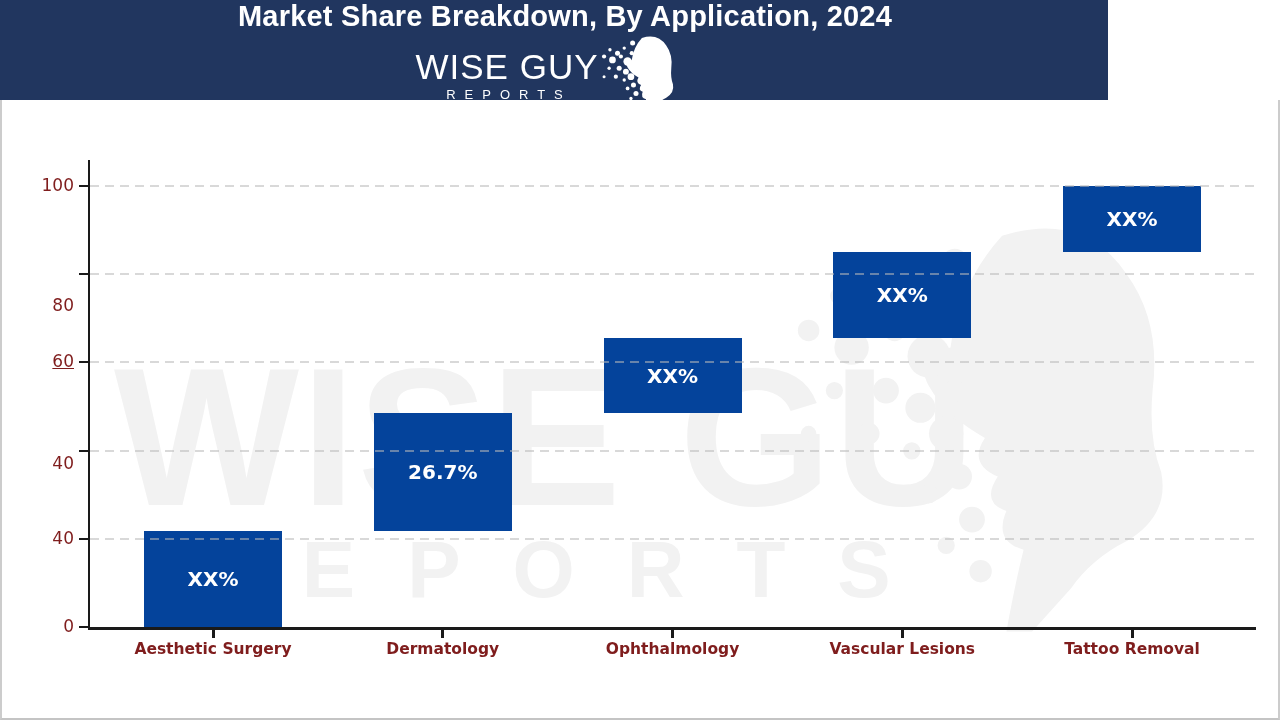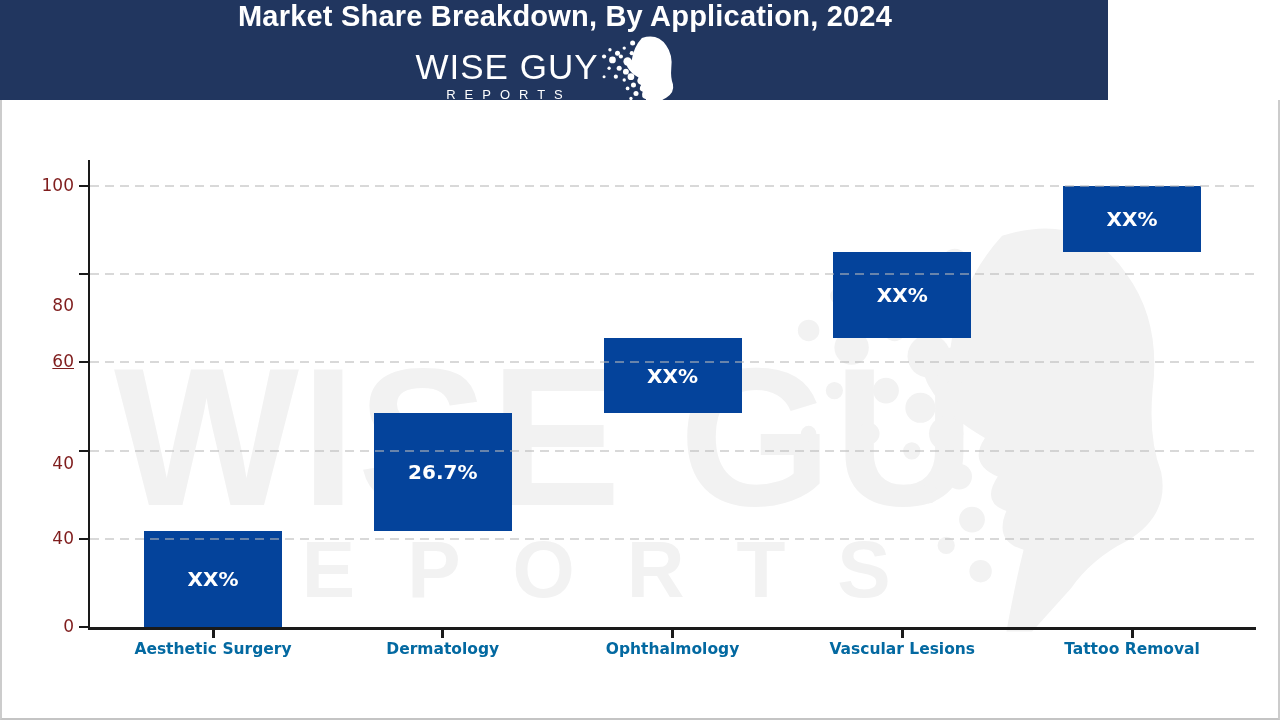--- a/index.html
+++ b/index.html
@@ -40,21 +40,21 @@
 
   .ytick-mark { position:absolute; width:9px; height:2px; background:#1a1a1a; left:77px; z-index:2; }
   .ytick-label { position:absolute; width:60px; text-align:right; left:12px; font-size:17px;
                  color:#7f1d1d; z-index:2; }
 
   .bar { position:absolute; background:#04439b; z-index:2; display:flex; align-items:center; justify-content:center; }
   .bar-label { color:#ffffff; font-weight:700; font-size:20px; font-family:"DejaVu Sans", sans-serif; }
 
   .xtick-mark { position:absolute; width:3px; height:8px; background:#1a1a1a; top:530px; z-index:2; }
   .xcat-label { position:absolute; top:540px; width:230px; text-align:center; font-size:15.5px;
-                font-weight:700; color:#0369a1; z-index:2; }
+                font-weight:700; color:#7f1d1d; z-index:2; }
 </style>
 </head>
 <body>
 
 <div class="stage">
 
   <div class="header">
     <div class="title">Market Share Breakdown, By Application, 2024</div>
     <div class="logo">
       <div class="logo-text">

